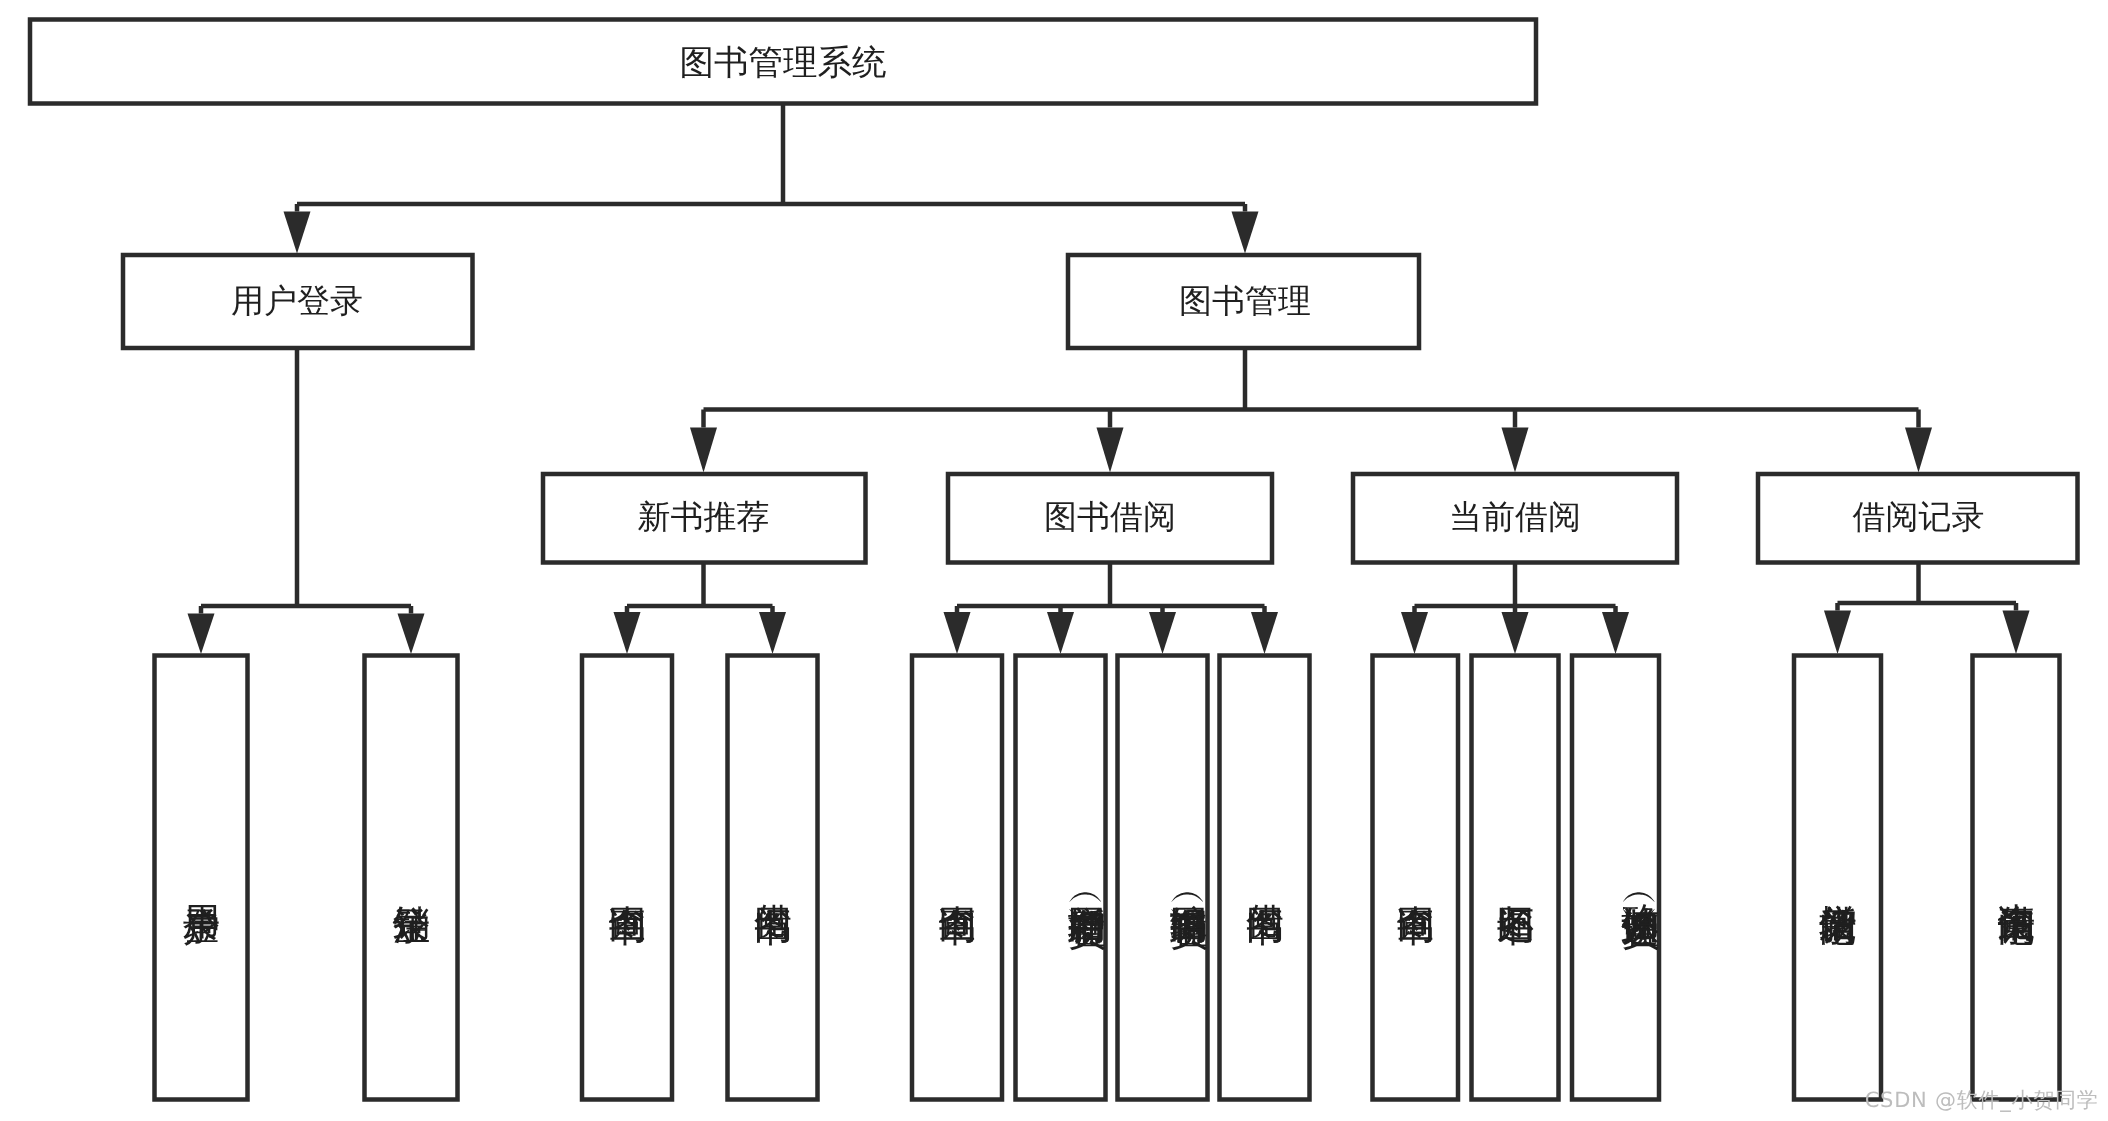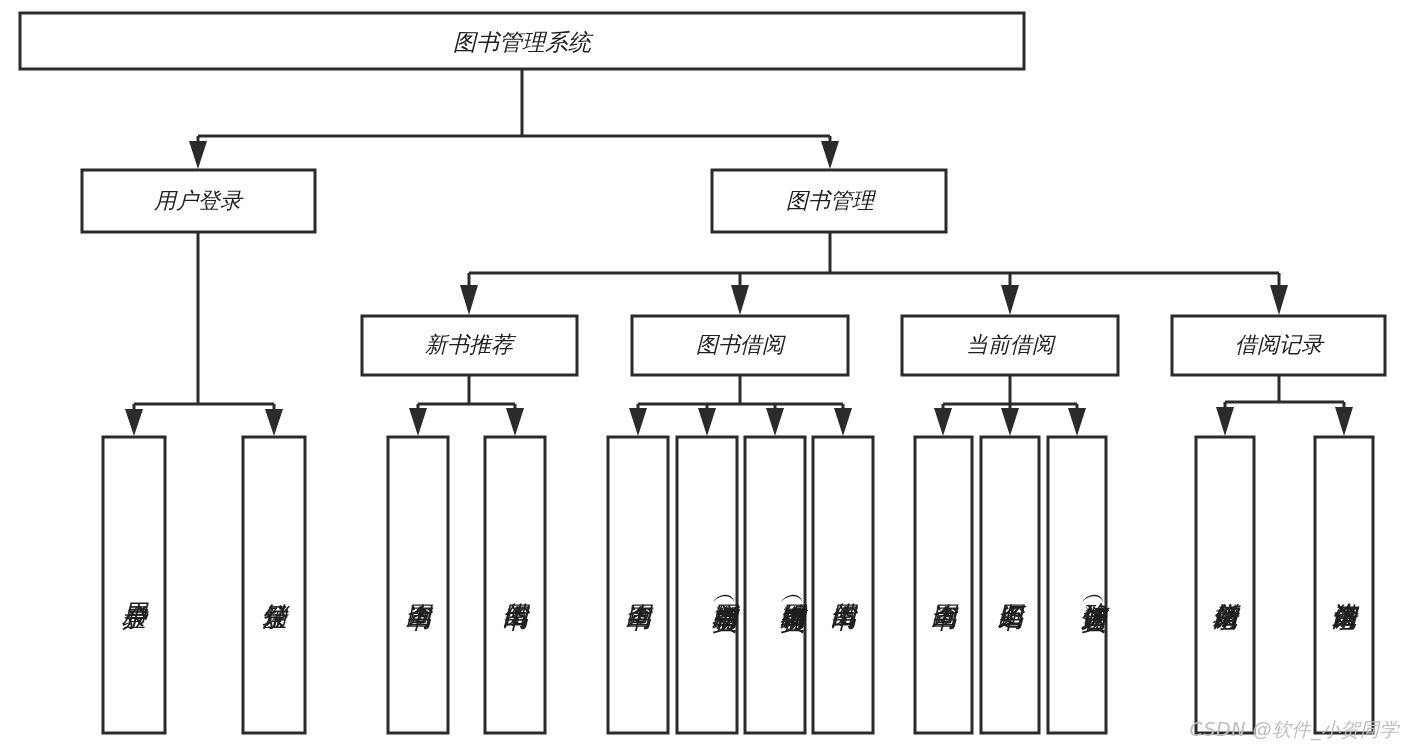--- a/index.html
+++ b/index.html
@@ -11,21 +11,20 @@
     width: 1405px;
     height: 747px;
     font-family: "DejaVu Sans", "Liberation Sans", sans-serif;
     overflow: hidden;
   }
   #diagram-root {
     position: relative;
     width: 1405px;
     height: 747px;
     background: #ffffff;
-    font-style: italic;
   }
   svg.diagram-canvas {
     position: absolute;
     left: 0;
     top: 0;
     width: 1405px;
     height: 747px;
   }
   .node-box {
     fill: #ffffff;
@@ -67,21 +66,21 @@
     justify-content: center;
     text-align: center;
     white-space: nowrap;
     pointer-events: none;
   }
   .watermark {
     position: absolute;
     right: 6px;
     bottom: 4px;
     font-family: "DejaVu Sans", "Liberation Sans", sans-serif;
-    font-size: 19px;
+    font-size: 14px;
     color: #bdbdbd;
     letter-spacing: 0.5px;
     white-space: nowrap;
   }
 </style>
 </head>
 <body>
 
 <div id="diagram-root">
 

